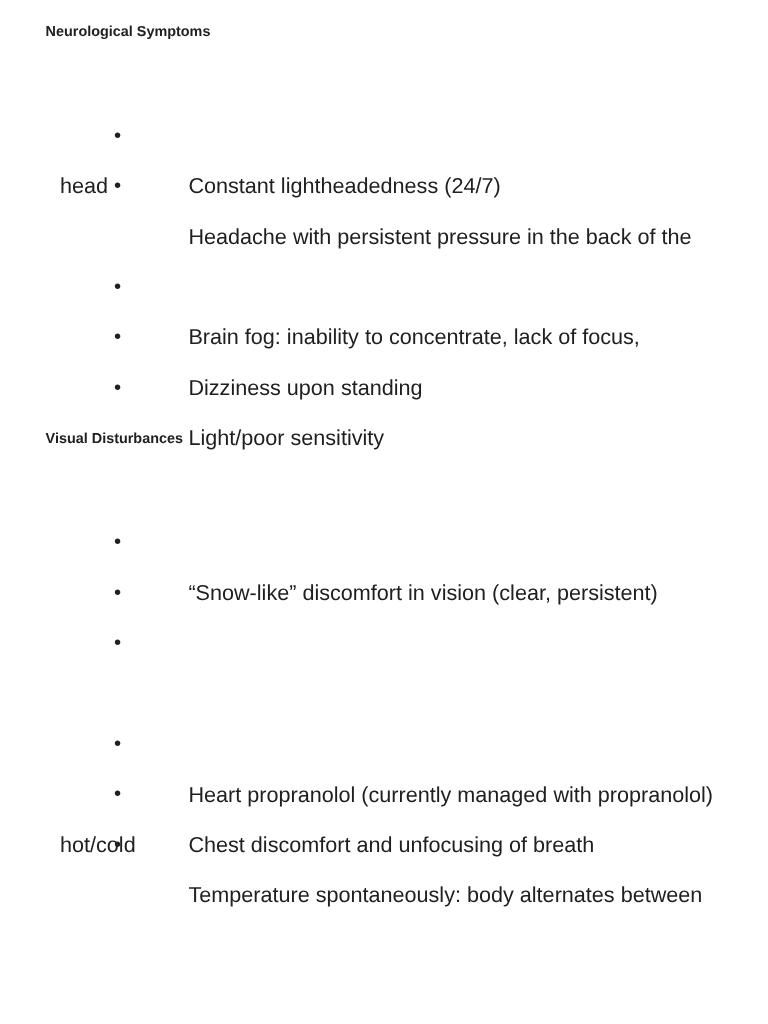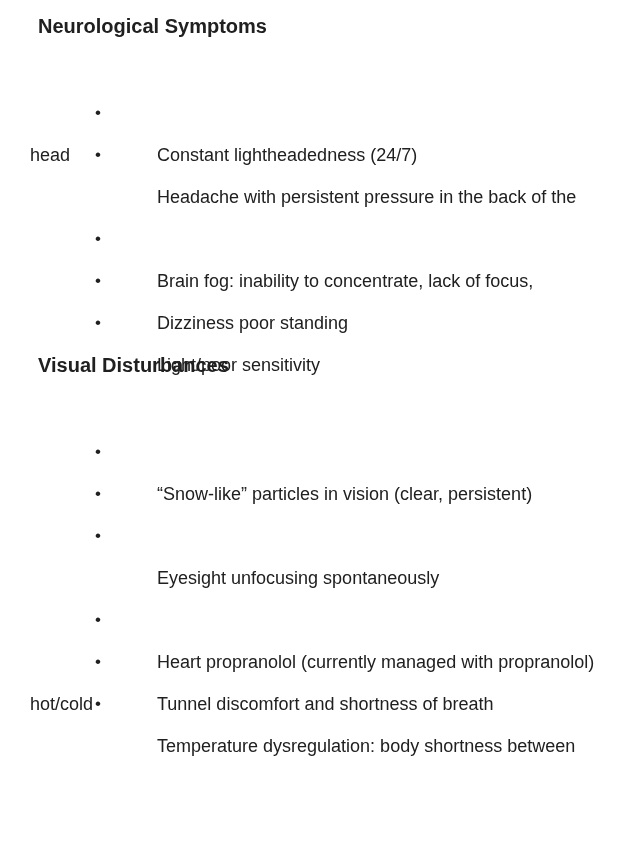--- a/index.html
+++ b/index.html
@@ -18,35 +18,35 @@
     color: #202020;
   }
   .line {
     position: relative;
     height: 42px;
     line-height: 42px;
     white-space: pre;
   }
   .heading {
     font-weight: 700;
-    font-size: 20px;
+    font-size: 12px;
     padding-left: 38px;
     margin-bottom: 3px;
   }
   .dot {
     position: absolute;
     left: 95px;
     font-size: 17px;
   }
   .btxt {
     position: absolute;
     left: 157px;
   }
   .cont {
-    padding-left: 30px;
+    padding-left: 50px;
   }
 </style>
 </head>
 <body>
 
 <div class="page" style="background: rgb(255, 255, 255); color: rgb(32, 32, 32);">
 
   <div class="line heading">Neurological Symptoms</div>
 
   <div class="line">
@@ -60,62 +60,61 @@
   </div>
   <div class="line cont">head</div>
 
   <div class="line">
     <span class="dot">•</span>
     <span class="btxt">Brain fog: inability to concentrate, lack of focus,</span>
   </div>
 
   <div class="line">
     <span class="dot">•</span>
-    <span class="btxt">Dizziness poor standing</span>
+    <span class="btxt">Dizziness upon standing</span>
   </div>
 
   <div class="line">
     <span class="dot">•</span>
     <span class="btxt">Light/poor sensitivity</span>
   </div>
 
   <div class="line"></div>
 
   <div class="line heading">Visual Disturbances</div>
 
   <div class="line">
     <span class="dot">•</span>
-    <span class="btxt">“Snow-like” particles in vision (clear, persistent)</span>
+    <span class="btxt">“Snow-like” discomfort in vision (clear, persistent)</span>
   </div>
 
   <div class="line">
     <span class="dot">•</span>
   </div>
 
   <div class="line">
     <span class="dot">•</span>
-    <span class="btxt">Eyesight unfocusing spontaneously</span>
   </div>
 
   <div class="line"></div>
 
 
   <div class="line">
     <span class="dot">•</span>
     <span class="btxt">Heart propranolol (currently managed with propranolol)</span>
   </div>
 
   <div class="line">
     <span class="dot">•</span>
-    <span class="btxt">Tunnel discomfort and shortness of breath</span>
+    <span class="btxt">Chest discomfort and unfocusing of breath</span>
   </div>
 
   <div class="line">
     <span class="dot">•</span>
-    <span class="btxt">Temperature dysregulation: body shortness between</span>
+    <span class="btxt">Temperature spontaneously: body alternates between</span>
   </div>
   <div class="line cont">hot/cold</div>
 
   <div class="line">
     
     
   </div>
 
 </div>
 

